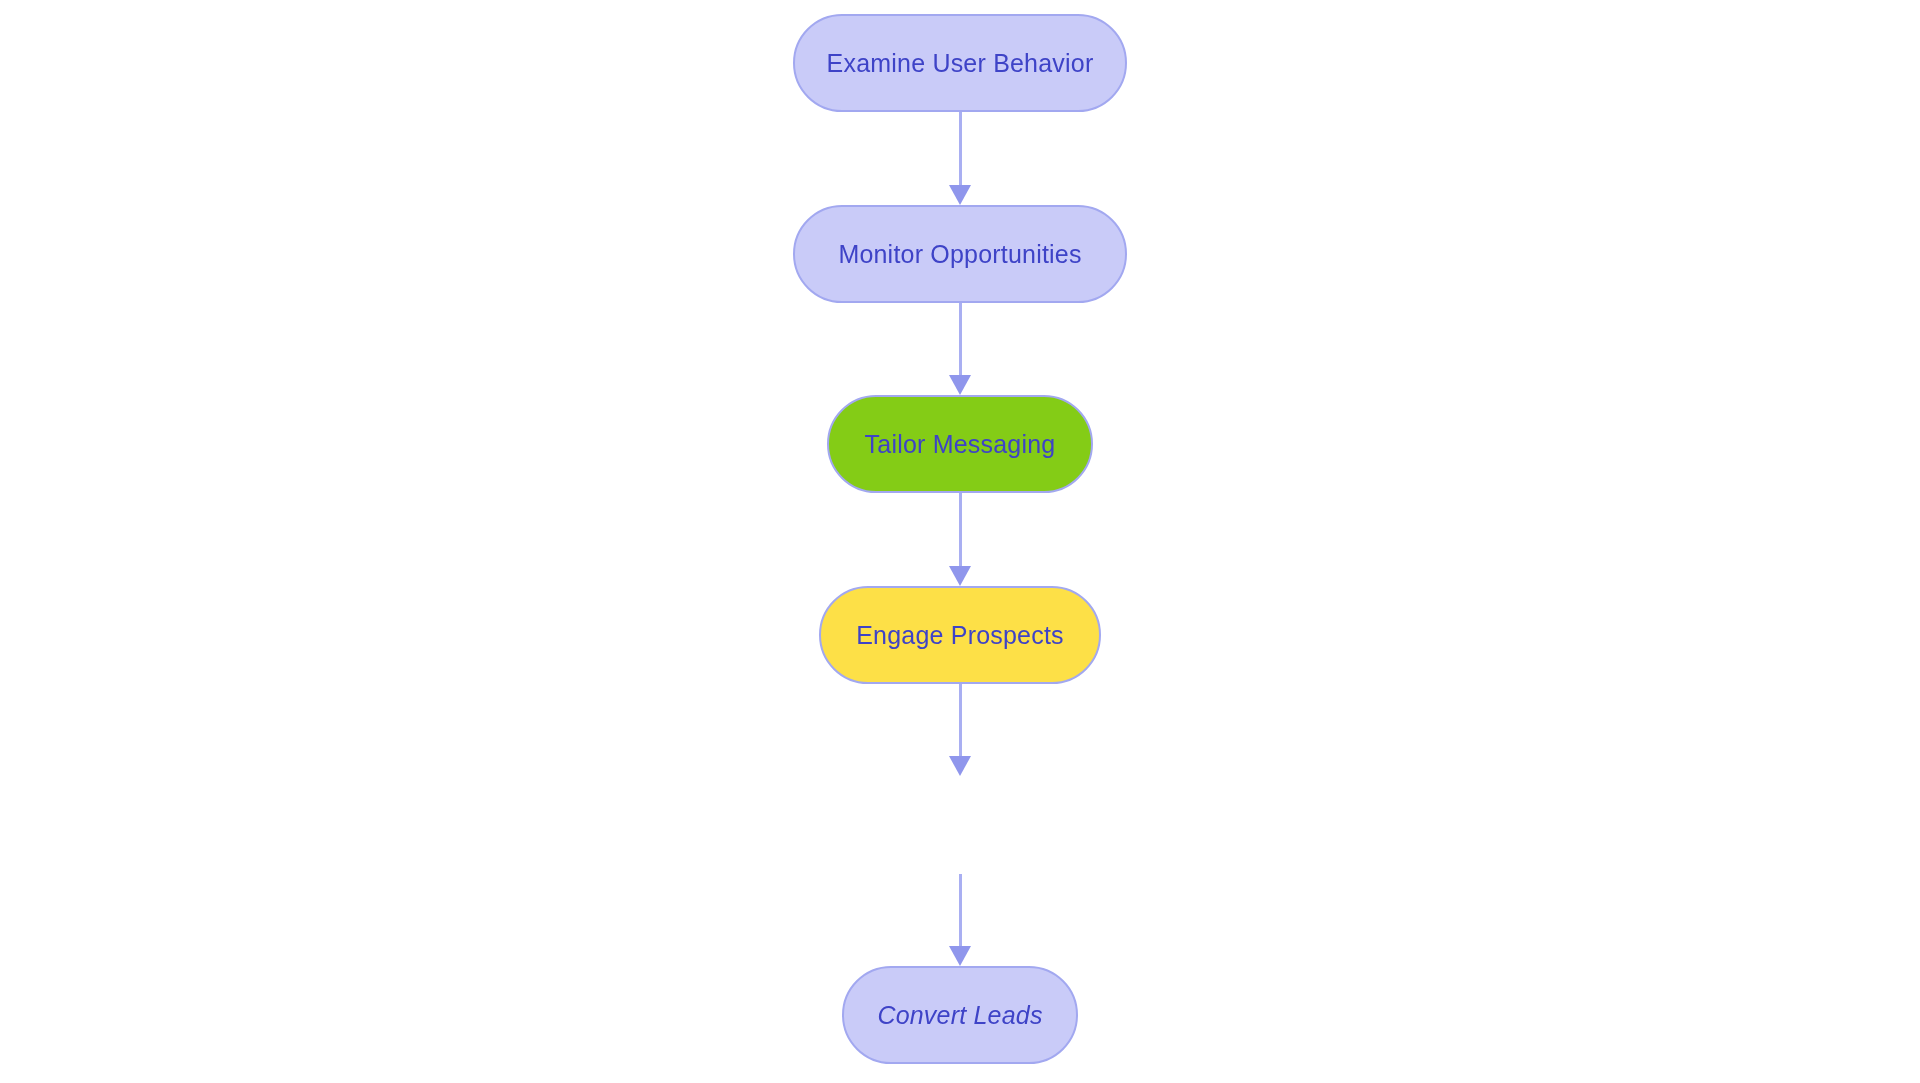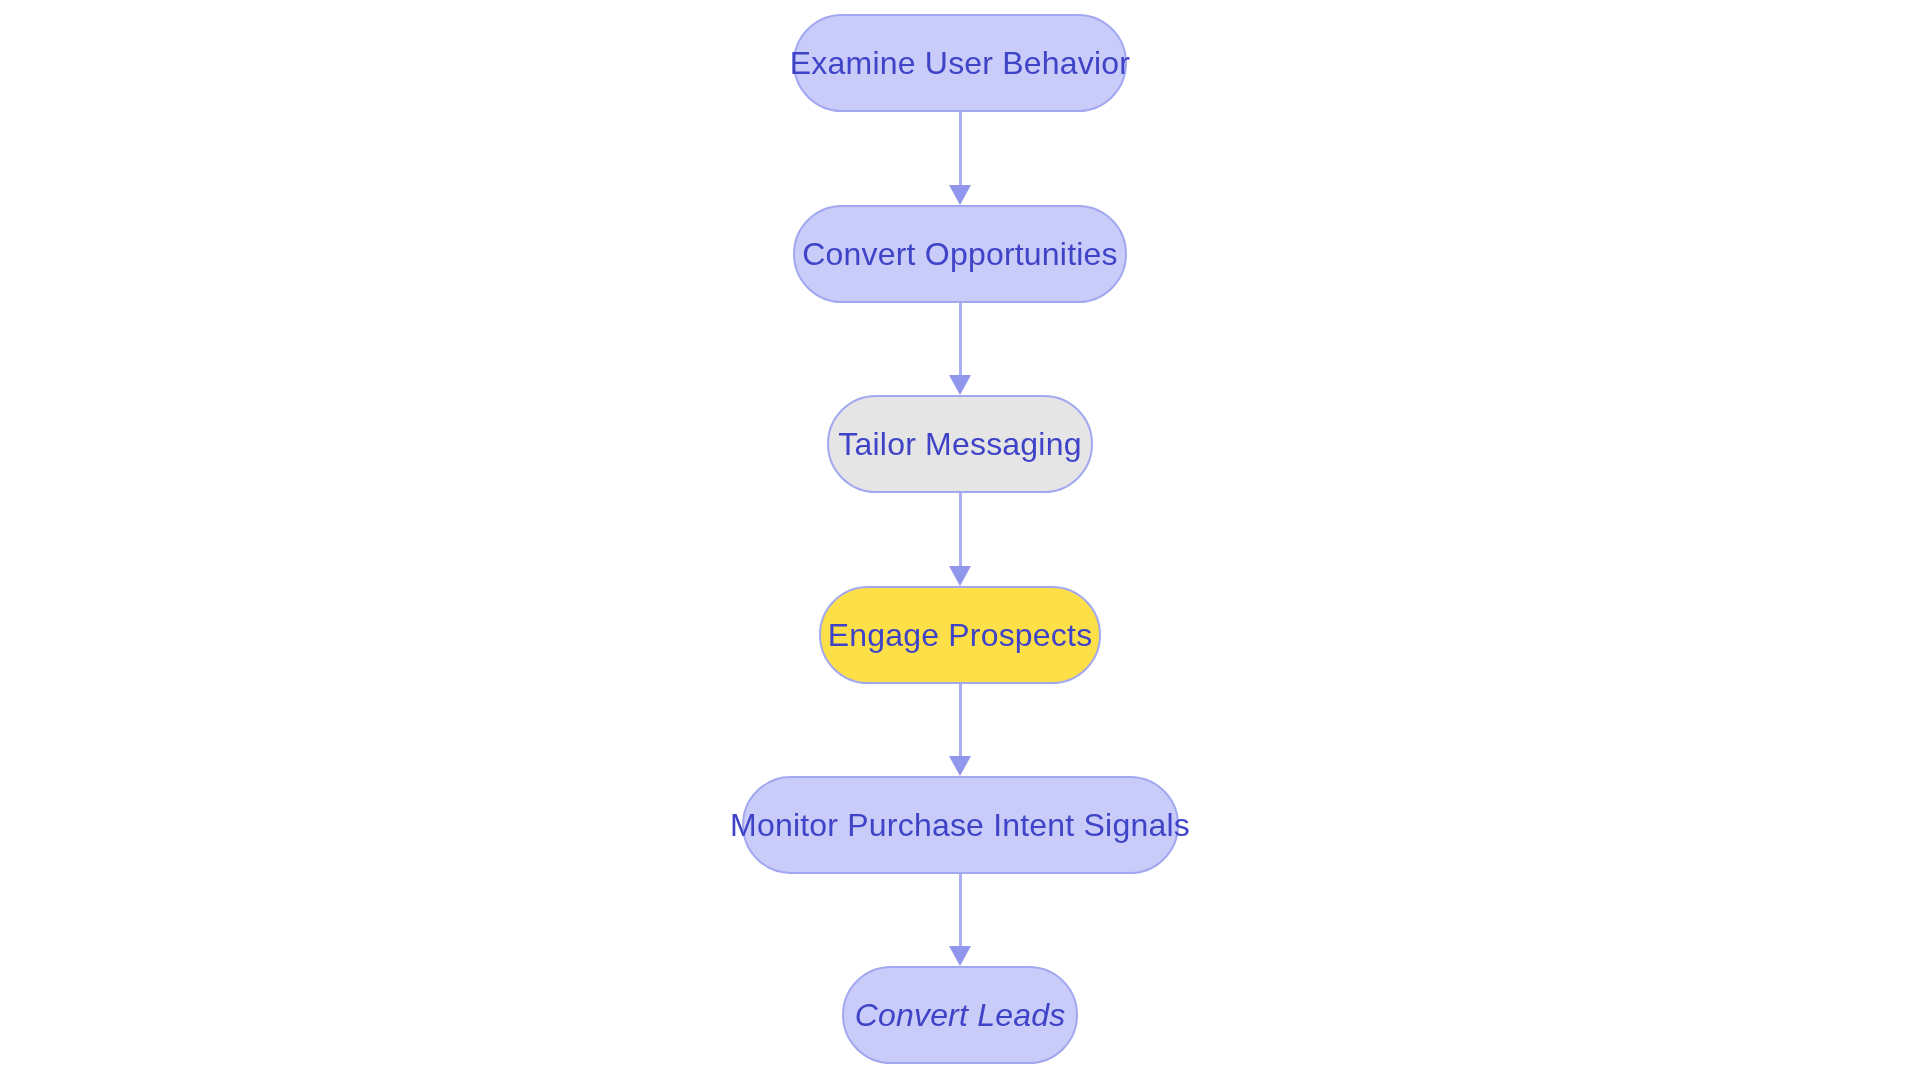--- a/index.html
+++ b/index.html
@@ -19,21 +19,21 @@
     position: absolute;
     box-sizing: border-box;
     border-radius: 49px;
     border: 2px solid #a2a8f0;
     background: #c9cbf8;
     display: flex;
     align-items: center;
     justify-content: center;
   }
   .flow-node-label {
-    font-size: 32px;
+    font-size: 25px;
     line-height: 1;
     color: #3e43c7;
     white-space: nowrap;
     letter-spacing: 0.2px;
   }
   .flow-arrow {
     position: absolute;
   }
   .arrow-line {
     position: absolute;
@@ -77,27 +77,24 @@
       <div class="arrow-head-icon" style="border-top-color: rgb(143, 150, 236);"></div>
     </div>
     <div class="flow-arrow" style="top: 874px; height: 92px; left: 949px; width: 22px;">
       <div class="arrow-line" style="background: rgb(169, 175, 242);"></div>
       <div class="arrow-head-icon" style="border-top-color: rgb(143, 150, 236);"></div>
     </div>
     <div class="flow-node" style="top: 14px; height: 98px; width: 334px; left: 793px; background: rgb(201, 203, 248); border-color: rgb(162, 168, 240);">
       <span class="flow-node-label" style="color: rgb(62, 67, 199);">Examine User Behavior</span>
     </div>
     <div class="flow-node" style="top: 205px; height: 98px; width: 334px; left: 793px; background: rgb(201, 203, 248); border-color: rgb(162, 168, 240);">
-      <span class="flow-node-label" style="color: rgb(62, 67, 199);">Convert Opportunities</span>
+      <span class="flow-node-label" style="color: rgb(62, 67, 199);">Monitor Opportunities</span>
     </div>
-    <div class="flow-node" style="top: 395px; height: 98px; width: 266px; left: 827px; background: #e5e5e5; border-color: rgb(162, 168, 240);">
+    <div class="flow-node" style="top: 395px; height: 98px; width: 266px; left: 827px; background: #84cc16; border-color: rgb(162, 168, 240);">
       <span class="flow-node-label" style="color: rgb(62, 67, 199);">Tailor Messaging</span>
     </div>
     <div class="flow-node" style="top: 586px; height: 98px; width: 282px; left: 819px; background: #fde047; border-color: rgb(162, 168, 240);">
       <span class="flow-node-label" style="color: rgb(62, 67, 199);">Engage Prospects</span>
-    </div>
-    <div class="flow-node" style="top: 776px; height: 98px; width: 437px; left: 741.5px; background: rgb(201, 203, 248); border-color: rgb(162, 168, 240);">
-      <span class="flow-node-label" style="color: rgb(62, 67, 199);">Monitor Purchase Intent Signals</span>
     </div>
     <div class="flow-node" style="top: 966px; height: 98px; width: 236px; left: 842px; background: rgb(201, 203, 248); border-color: rgb(162, 168, 240);">
       <span class="flow-node-label" style="color: rgb(62, 67, 199); font-style: italic;">Convert Leads</span>
     </div>
   </div>
 
 </body></html>

